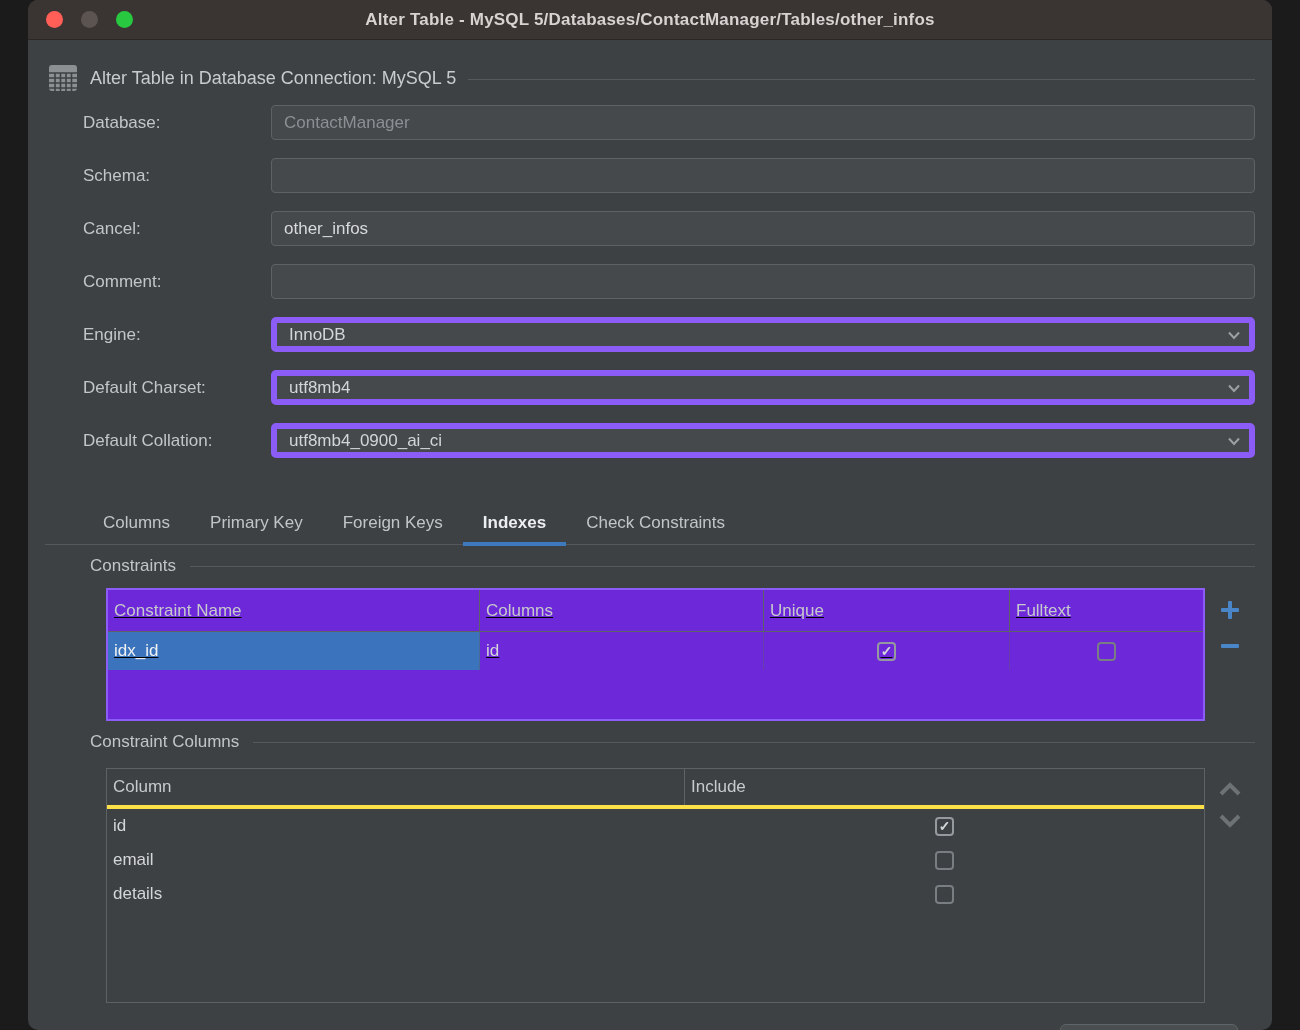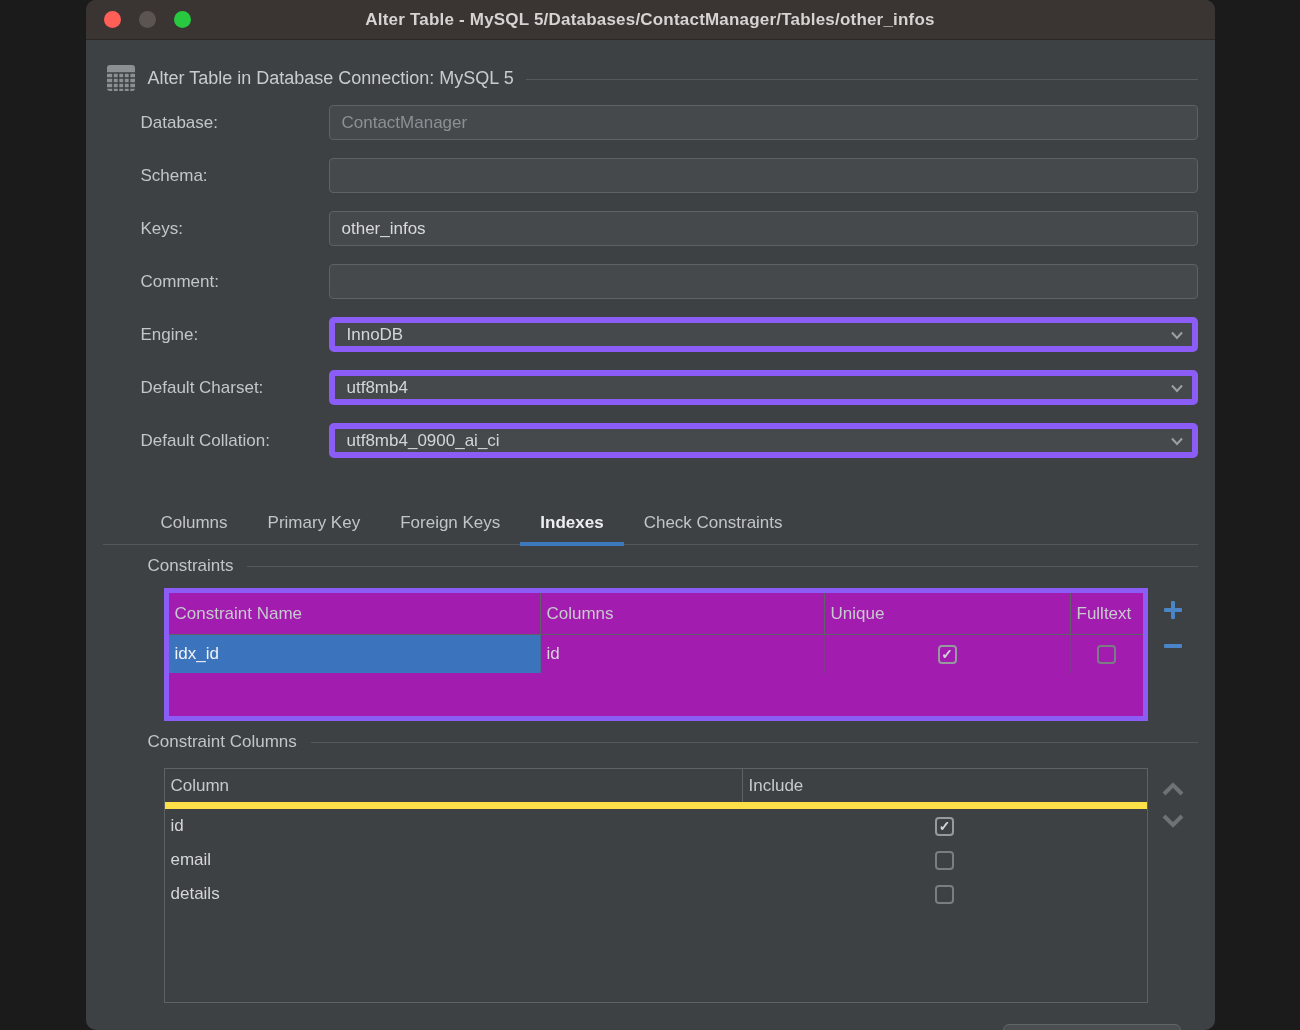--- a/index.html
+++ b/index.html
@@ -1,20 +1,20 @@
 <!DOCTYPE html>
 <html><head>
 <meta charset="utf-8">
 <style>
   * { box-sizing: border-box; }
   html,body { margin:0; padding:0; background:#1b1b1b; }
   body { font-family:"Liberation Sans", sans-serif; }
 
   .window {
-    width:1129px; height:1030px; margin:0 auto;
+    width:1244px; height:1030px; margin:0 auto;
     background:#3d4143; border-radius:10px; overflow:hidden;
     display:flex; flex-direction:column; position:relative;
   }
 
   
   .titlebar {
     height:40px; flex:0 0 40px; background:#3a3433;
     border-bottom:1px solid #2b2726;
     display:flex; align-items:center; justify-content:center; position:relative;
   }
@@ -62,42 +62,42 @@
 
   
   .section-label { display:flex; align-items:center; gap:14px; margin-top:11px; padding-left:45px; height:24px; }
   .section-label span { font-size:17px; color:#c2c5c7; white-space:nowrap; }
 
   
   .tablezone { display:flex; margin-left:61px; margin-top:12px; }
   .gutter { width:50px; flex:0 0 50px; display:flex; flex-direction:column; align-items:center; }
 
   .ctable {
-    flex:1; height:133px; border:5px solid #8b5cf6; background:#a21caf; overflow:hidden;
+    flex:1; height:133px; border:2px solid #8b5cf6; background:#6d28d9; overflow:hidden;text-decoration:underline;
   }
   .ctable .hdr { display:grid; grid-template-columns:372px 284px 246px 1fr; height:42px; border-bottom:1px solid #5d6265; }
   .ctable .hdr .hcell {
     font-size:17px; color:#c7cacc; display:flex; align-items:center; padding-left:6px;
     border-right:1px solid #5d6265;
   }
   .ctable .hdr .hcell:last-child { border-right:none; }
   .ctable .row { display:grid; grid-template-columns:372px 284px 246px 1fr; height:38px; cursor:default; }
   .ctable .row .cell {
     font-size:17px; color:#d4d6d8; display:flex; align-items:center; padding-left:6px;
     border-right:1px solid rgba(93,98,101,.4);
   }
   .ctable .row .cell:last-child { border-right:none; }
   .ctable .row .cell.center { justify-content:center; padding-left:0; }
   .ctable .row .cell.selected { background:#3b74bc; color:#f0f2f4; }
 
   
   .cctable {
     flex:1; height:235px; border:1px solid #5d6265; background:#3d4143; overflow:hidden;
   }
-  .cctable .hdr { display:grid; grid-template-columns:578px 1fr; height:40px; border-bottom:7px solid #fde047; }
+  .cctable .hdr { display:grid; grid-template-columns:578px 1fr; height:40px; border-bottom:4px solid #fde047; }
   .cctable .hdr .hcell {
     font-size:17px; color:#c7cacc; display:flex; align-items:center; padding-left:6px;
     border-right:1px solid #5d6265;
   }
   .cctable .hdr .hcell:last-child { border-right:none; }
   .cctable .row { display:grid; grid-template-columns:578px 1fr; height:34px; }
   .cctable .row .cell { font-size:17px; color:#d4d6d8; display:flex; align-items:center; padding-left:6px; }
   .cctable .row .cell.center { justify-content:center; padding-left:0; }
 
   
@@ -175,21 +175,21 @@
       </div>
 
       <div class="frow">
         <span class="flabel">Schema:</span>
         <div class="fieldwrap">
           <input class="tfield" value="" style="">
         </div>
       </div>
 
       <div class="frow">
-        <span class="flabel">Keys:</span>
+        <span class="flabel">Cancel:</span>
         <div class="fieldwrap">
           <input class="tfield" value="other_infos" style="">
         </div>
       </div>
 
       <div class="frow">
         <span class="flabel">Comment:</span>
         <div class="fieldwrap">
           <input class="tfield" value="" style="">
         </div>

